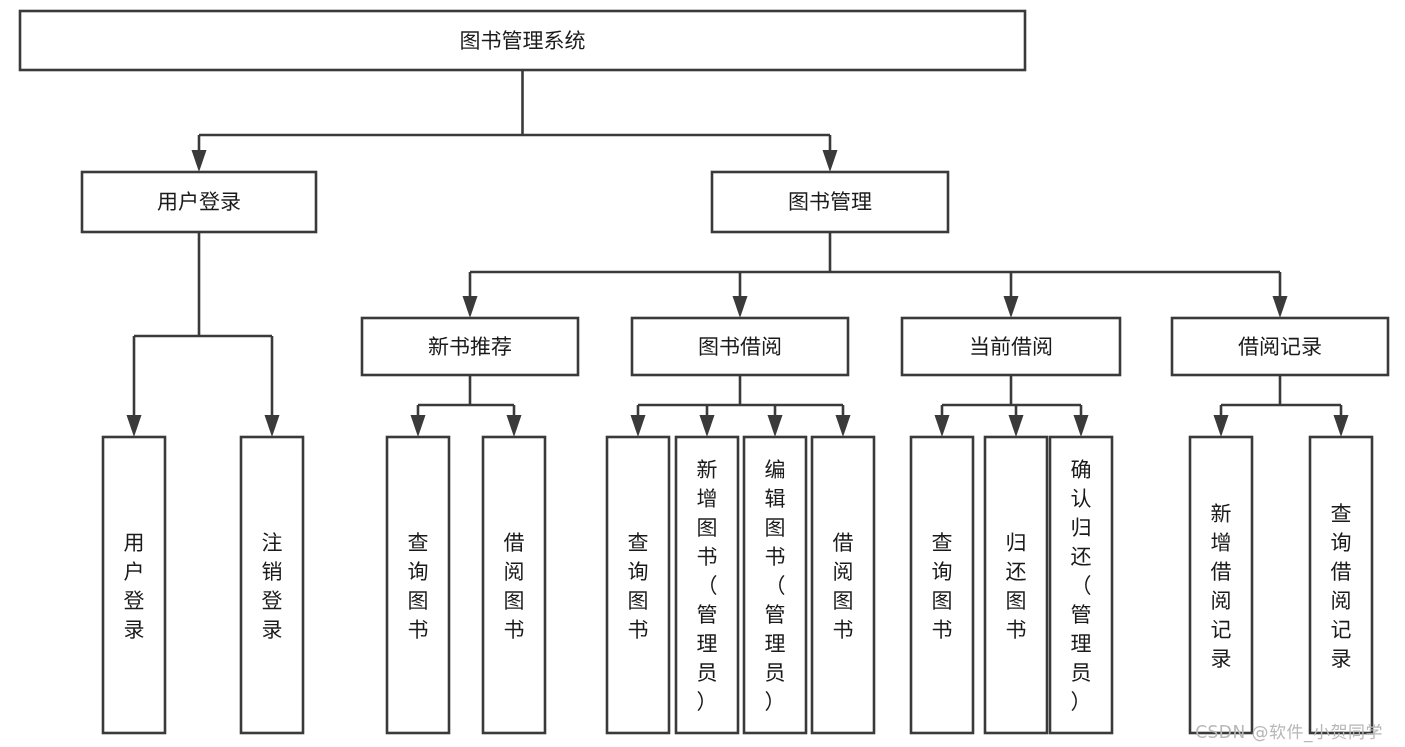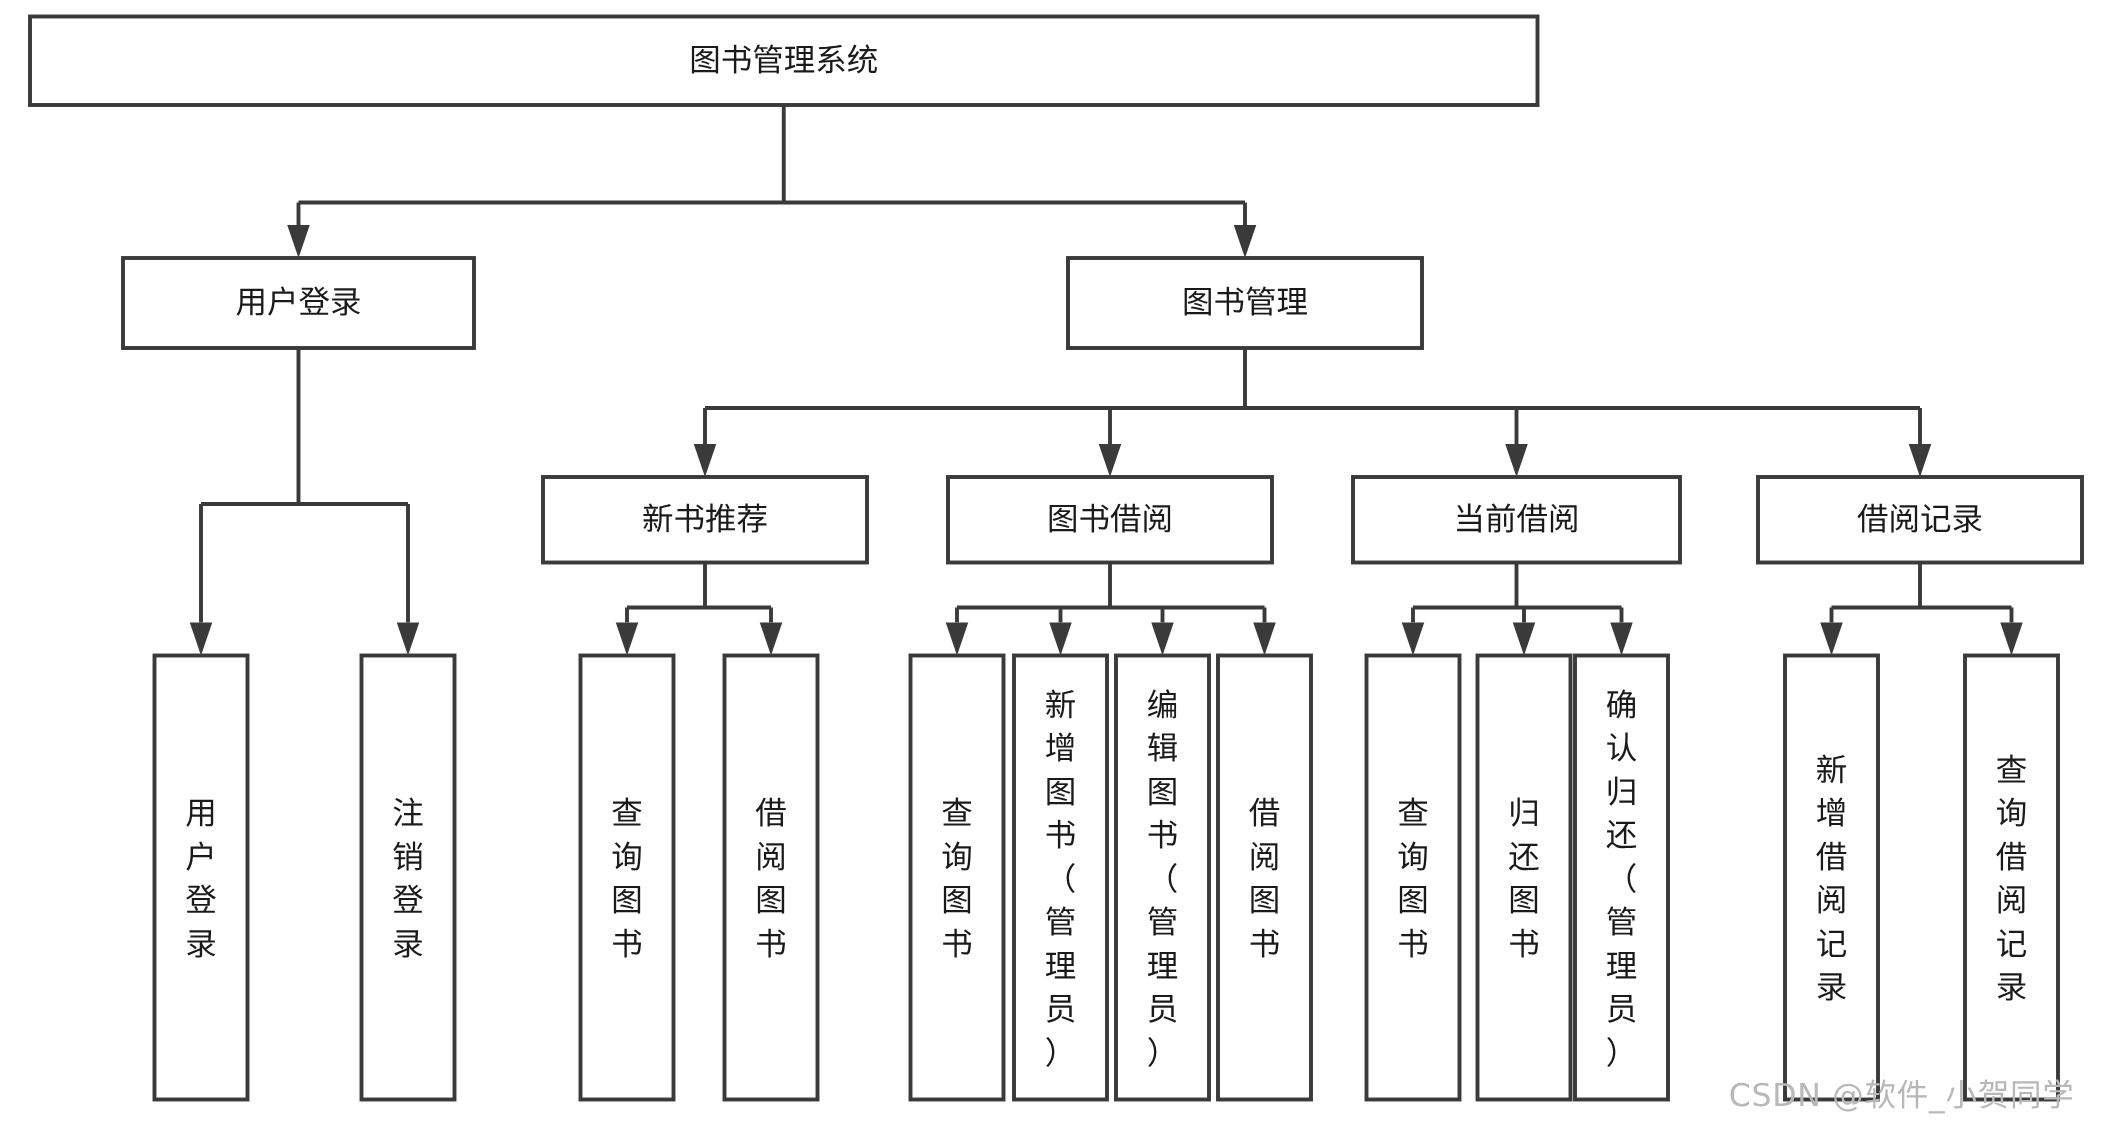--- a/index.html
+++ b/index.html
@@ -55,21 +55,21 @@
     fill: #1a1a1a;
     font-family: "DejaVu Sans", "Liberation Sans", sans-serif;
     font-size: 21px;
     text-anchor: middle;
   }
   .watermark-text {
     position: absolute;
     right: 8px;
     bottom: 4px;
     font-family: "DejaVu Sans", "Liberation Sans", sans-serif;
-    font-size: 21px;
+    font-size: 17px;
     color: #b8b8b8;
     white-space: nowrap;
     letter-spacing: 0.5px;
     user-select: none;
   }
 </style>
 </head>
 <body>
 
 <div id="diagram-root">

